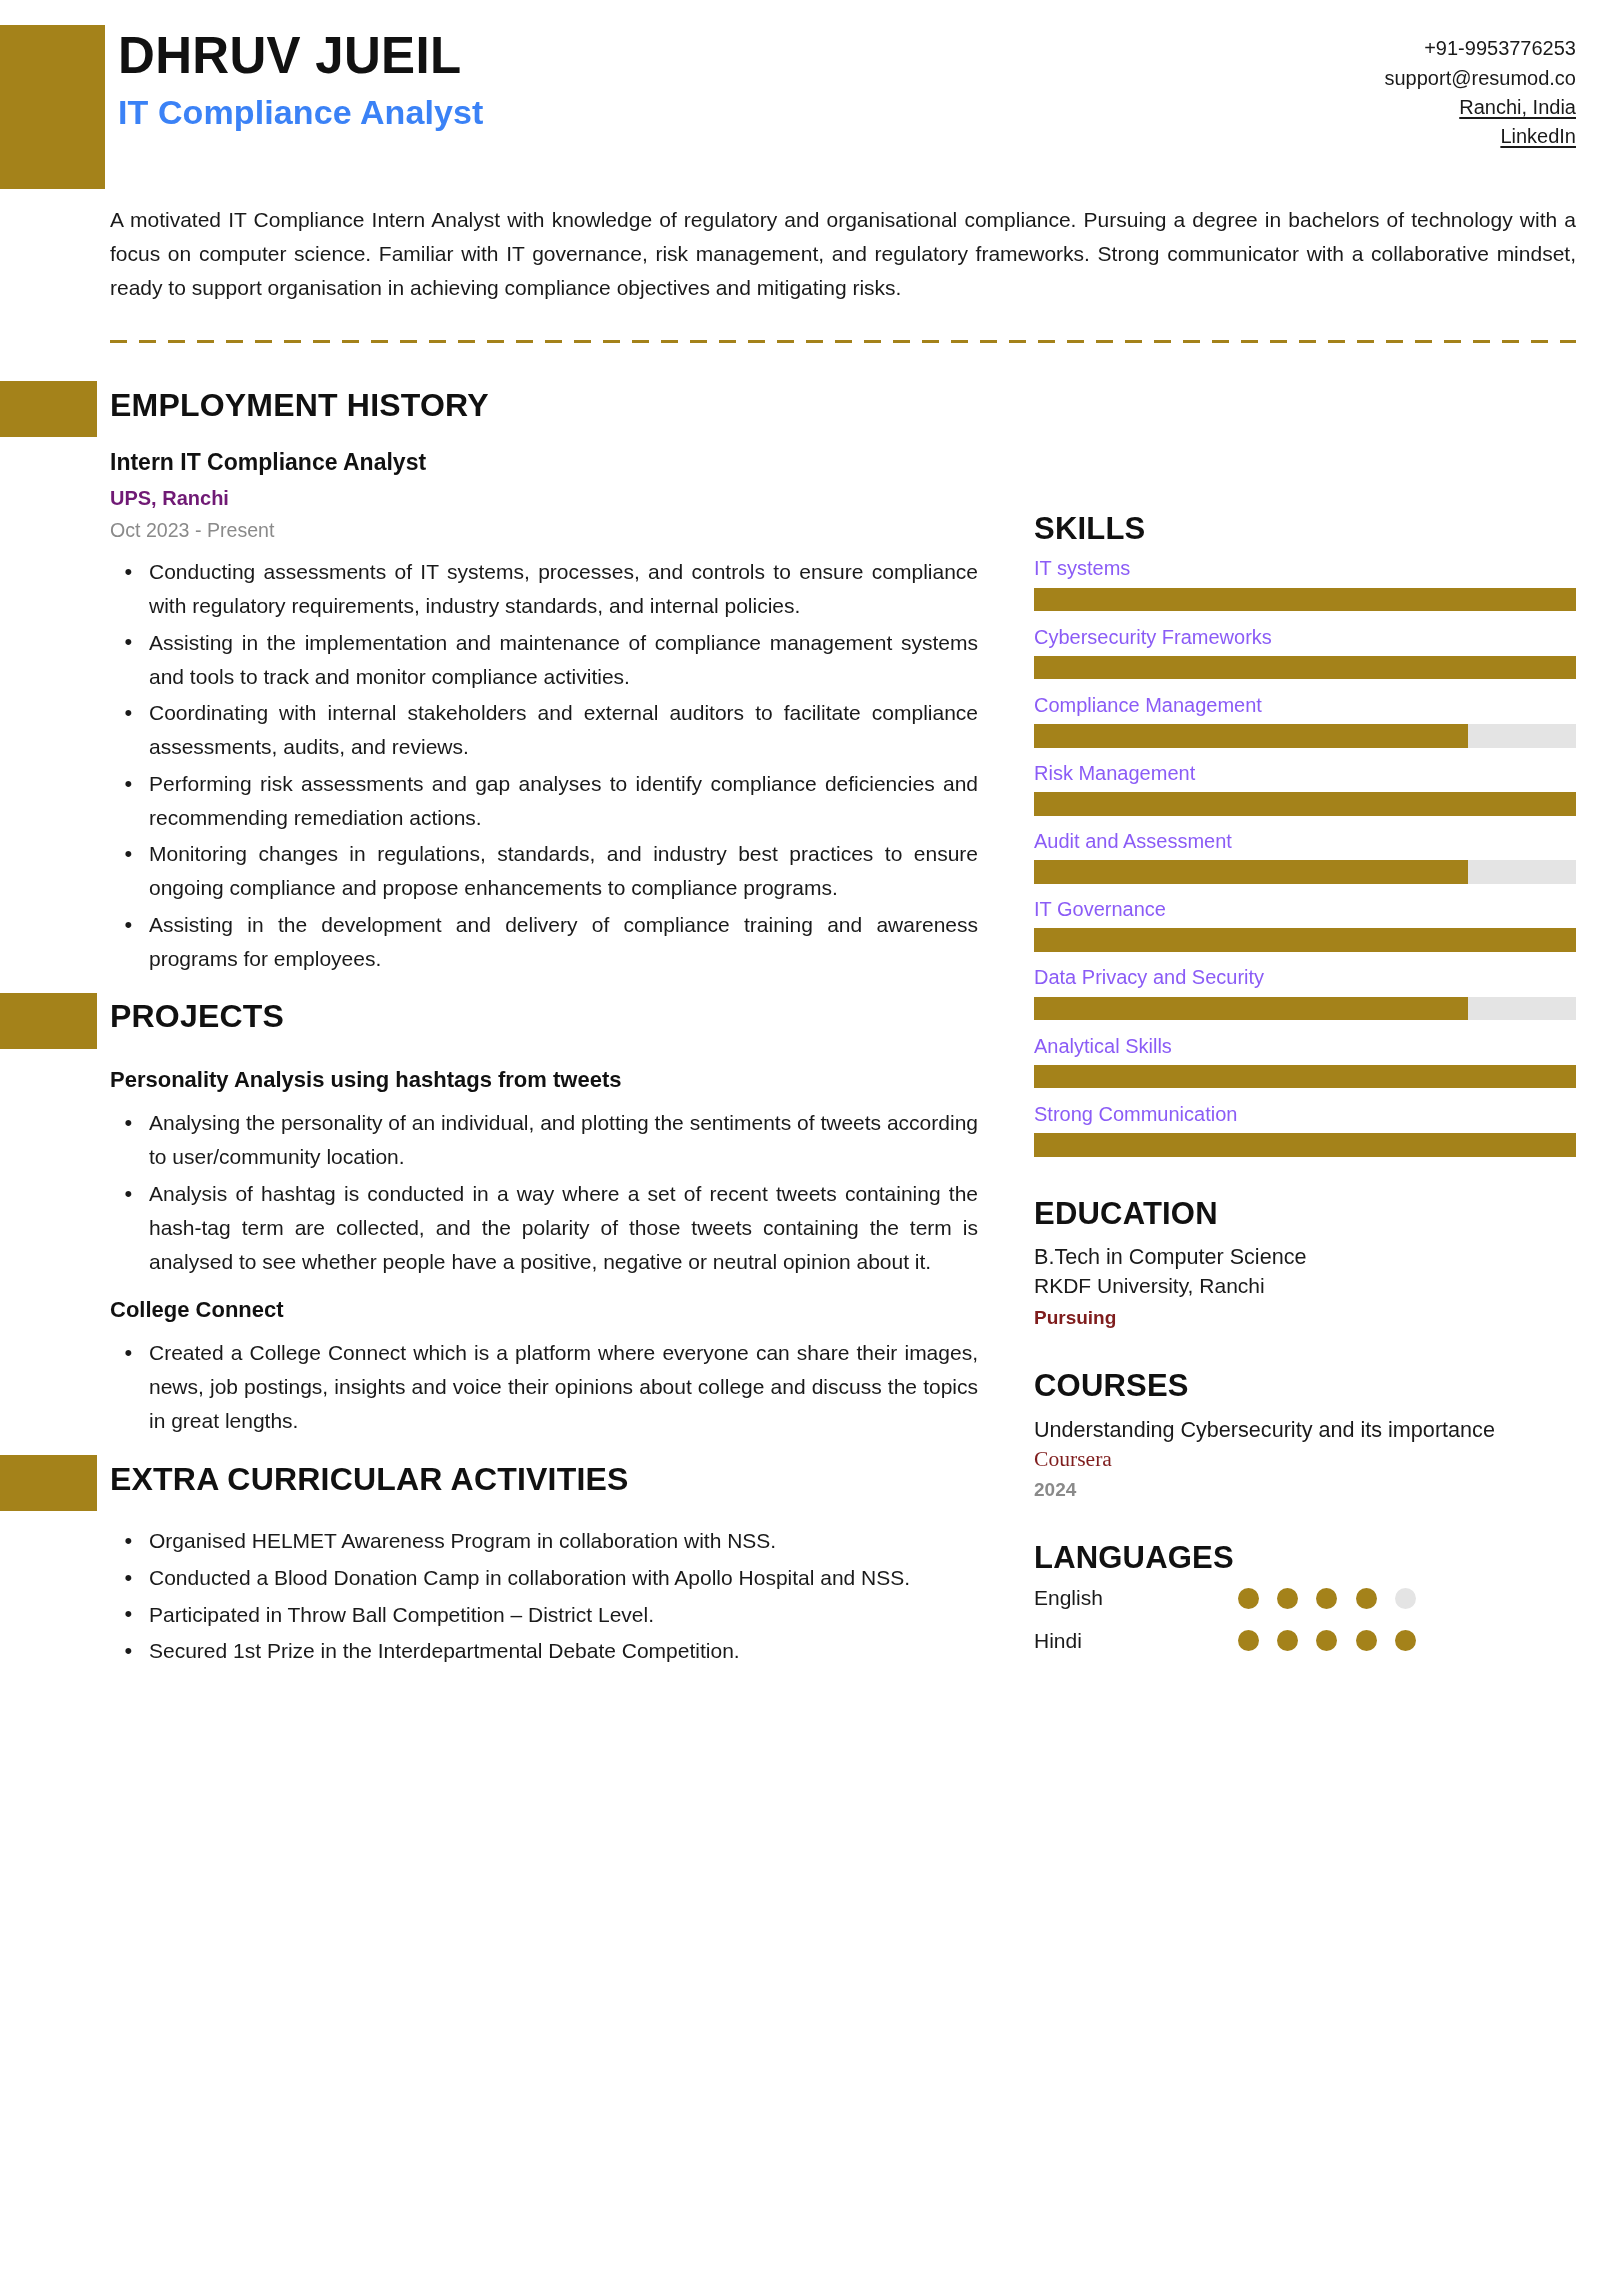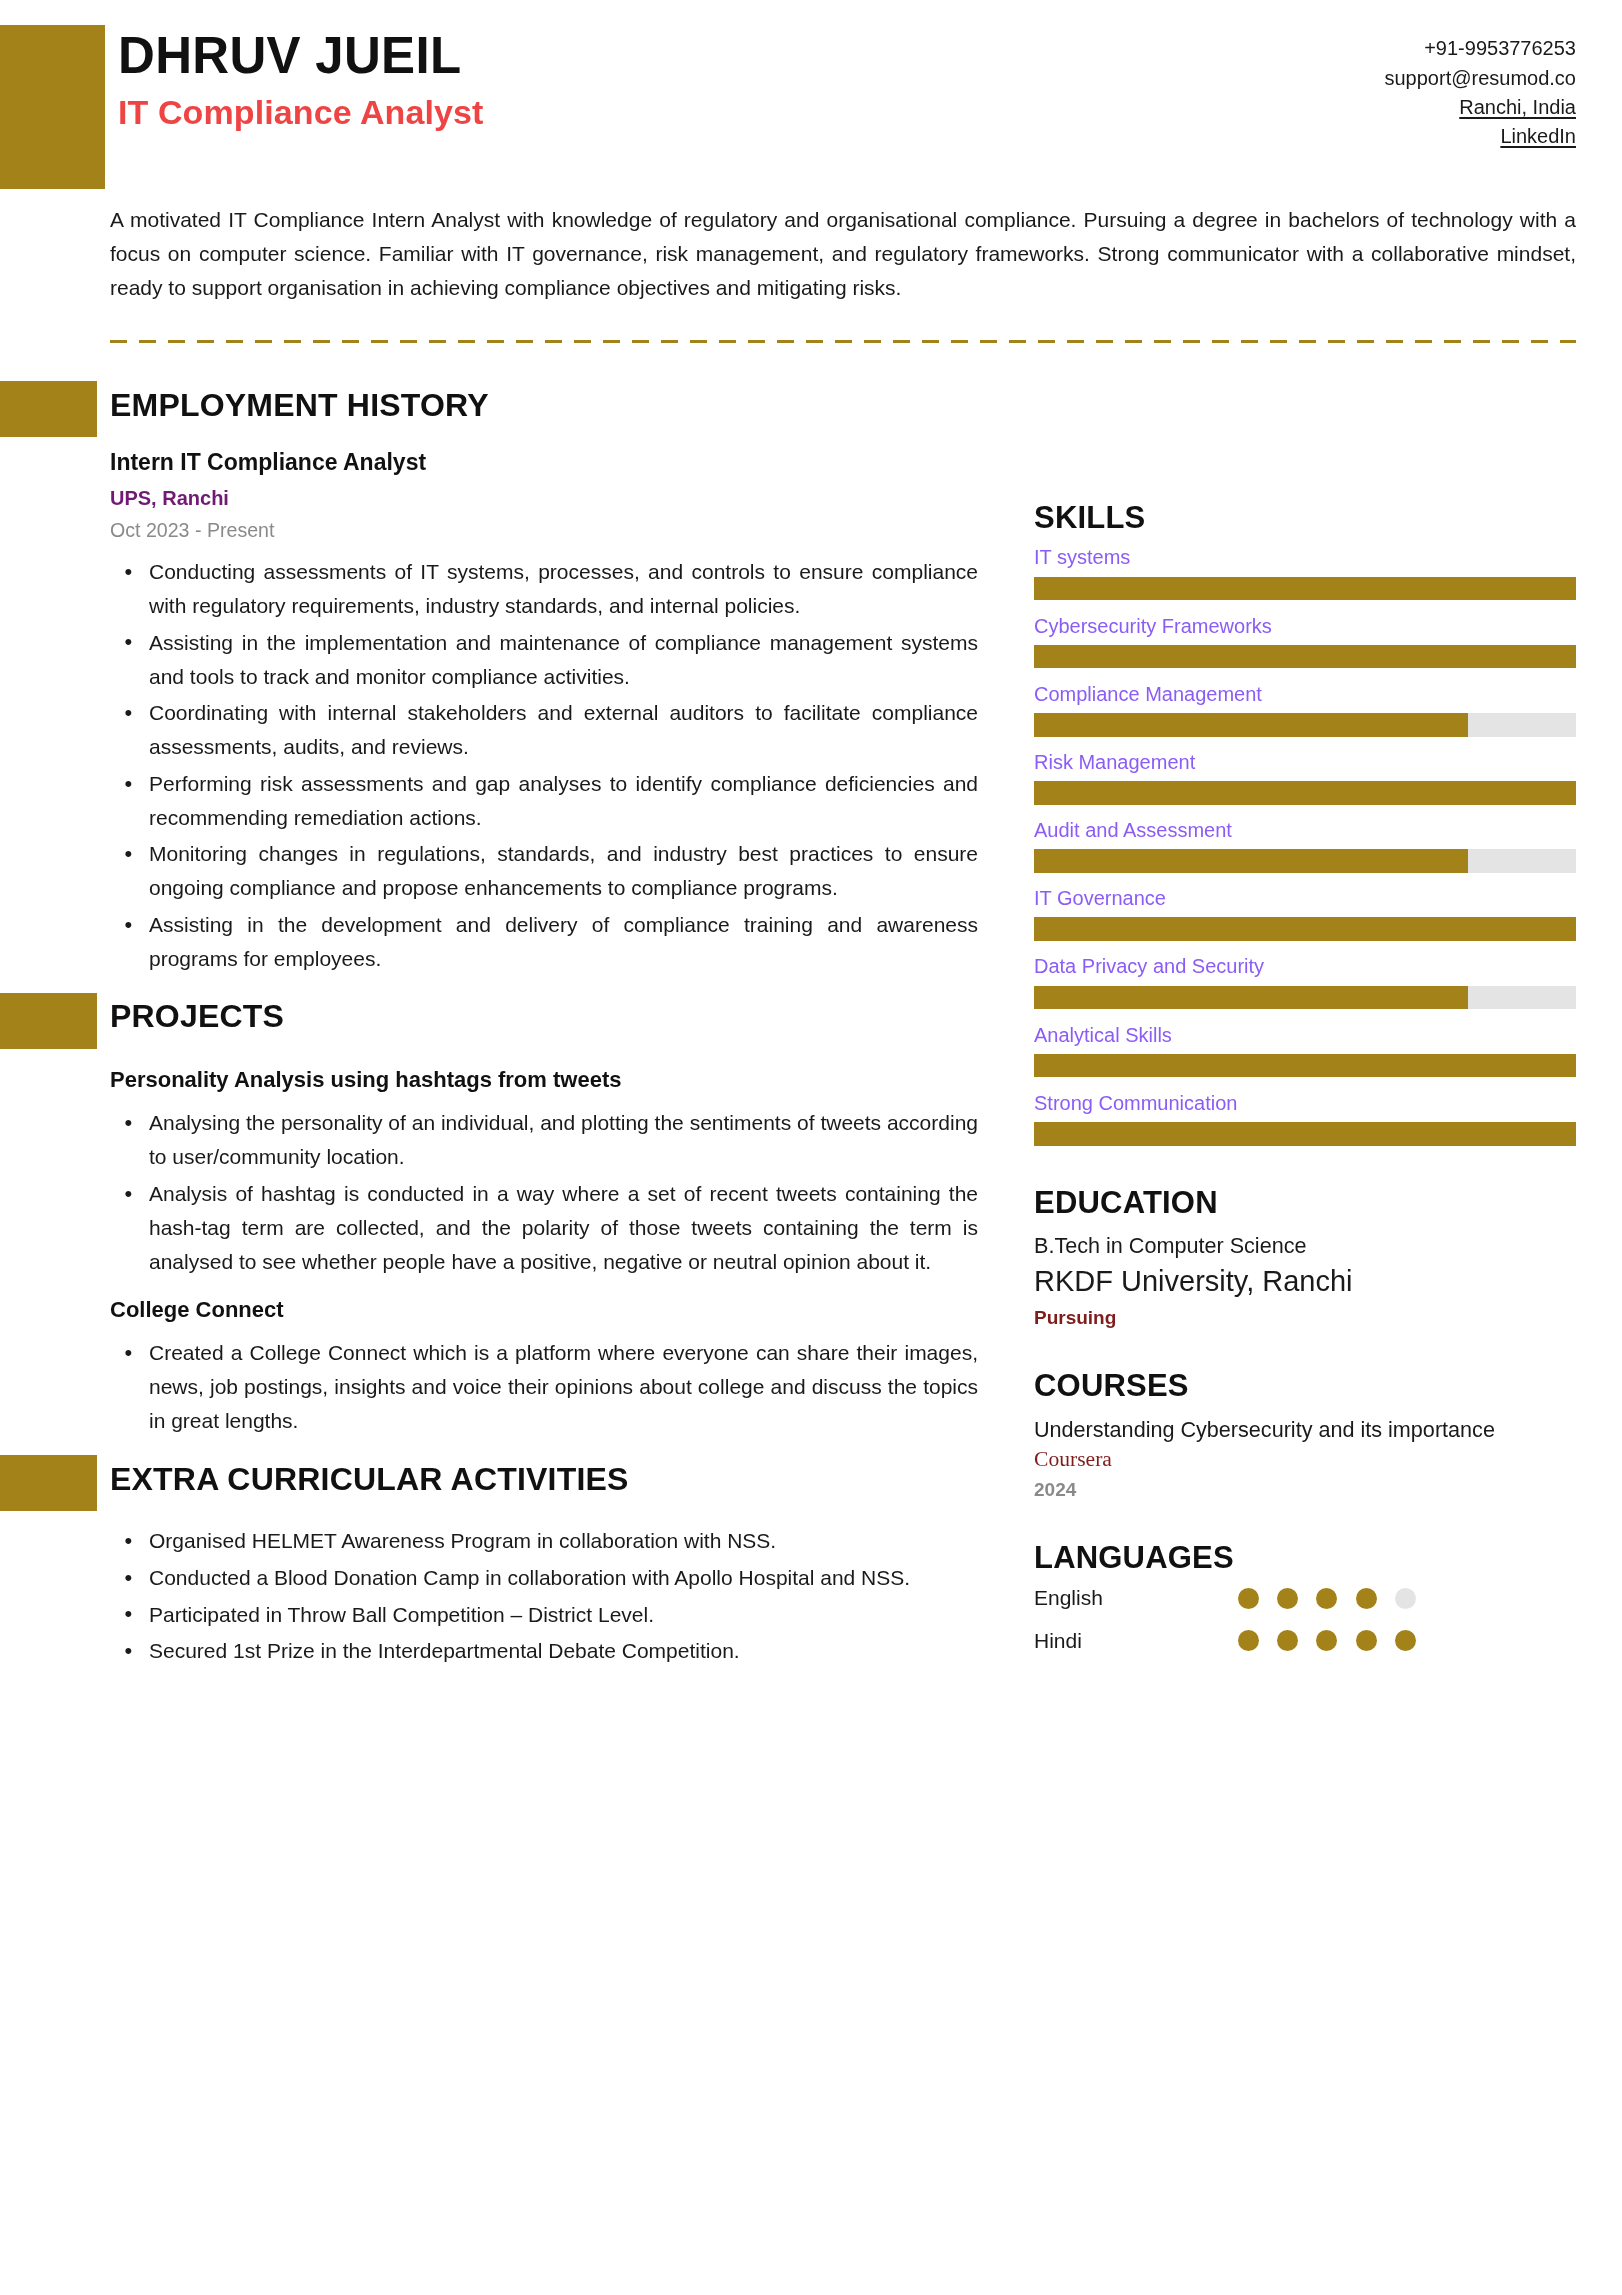--- a/index.html
+++ b/index.html
@@ -49,21 +49,21 @@
   .full-name {
     font-size: 51px;
     font-weight: 700;
     letter-spacing: 0.3px;
     line-height: 1.02;
     color: #111111;
   }
   .job-title {
     font-size: 34px;
     font-weight: 700;
-    color: #ef4444;
+    color: #3b82f6;
     margin-top: 10.5px;
     letter-spacing: 0.1px;
   }
   .contact-block {
     text-align: right;
     padding-top: 9.2px;
     font-size: 20px;
     line-height: 1.47;
     color: #1a1a1a;
   }
@@ -192,21 +192,21 @@
     height: 23.6px;
     background: #e4e4e4;
     width: 100%;
   }
   .skill-fill {
     height: 100%;
     background: #a4821a;
   }
 
   .edu-degree { font-size: 21.6px; color: #1a1a1a; line-height: 1.38; }
-  .edu-school { font-size: 29px; color: #1a1a1a; line-height: 1.38; }
+  .edu-school { font-size: 21px; color: #1a1a1a; line-height: 1.38; }
   .edu-status { font-size: 19px; font-weight: 700; color: #7f1d1d; margin-top: 6.5px; }
 
   .course-name { font-size: 21.6px; color: #1a1a1a; line-height: 1.38; }
   .course-provider { font-size: 21.6px; color: #7f1d1d; margin-top: 2.6px; font-family: Liberation Serif, serif; }
   .course-year { font-size: 19px; font-weight: 700; color: #8a8a8a; margin-top: 6.5px; }
 
   .lang-row {
     display: flex;
     align-items: center;
     margin-bottom: 18.3px;

